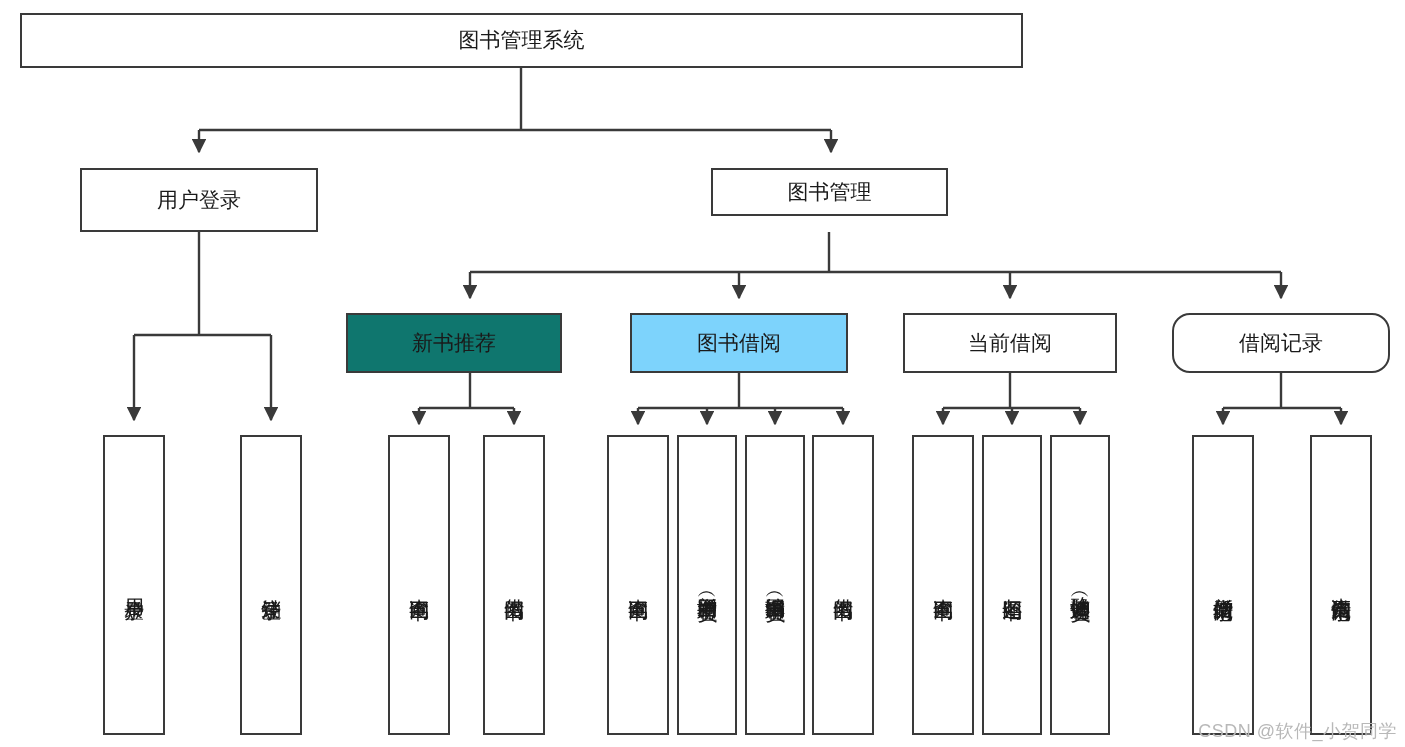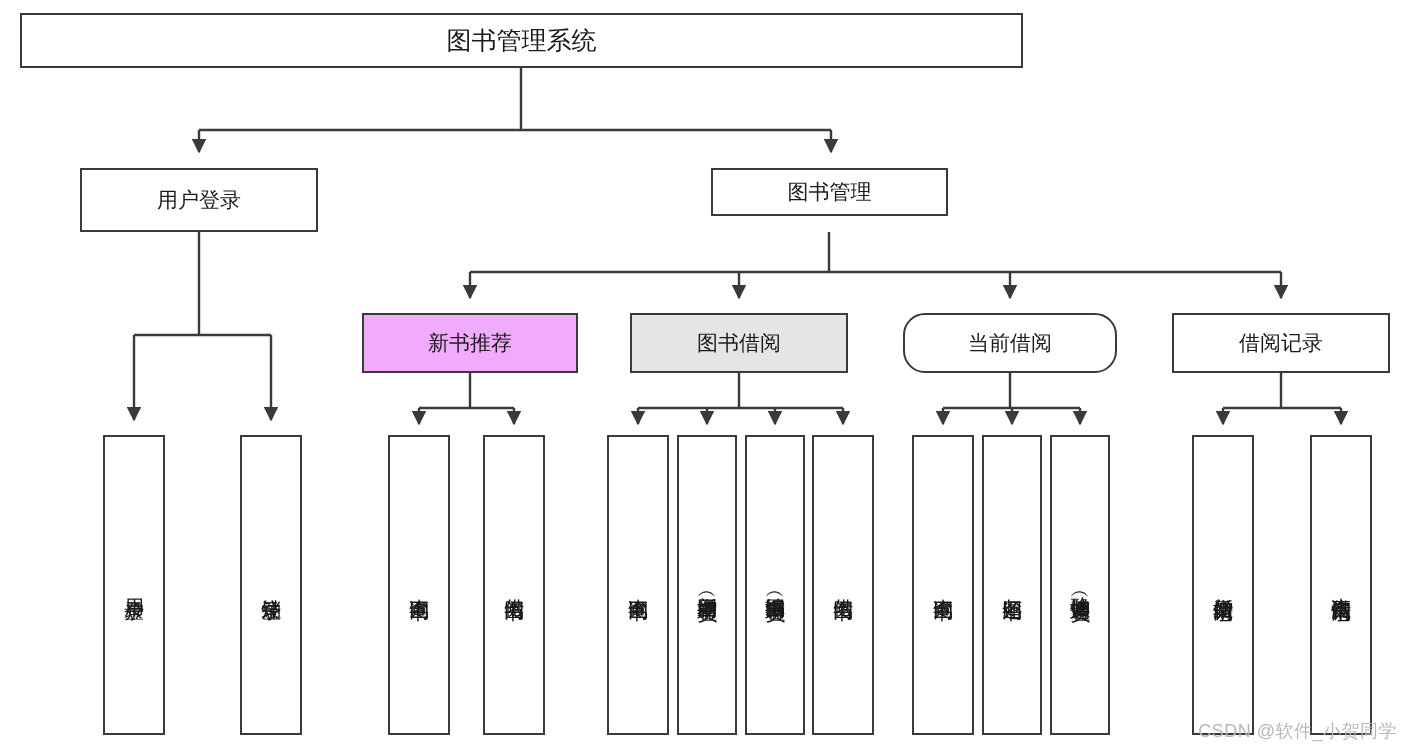--- a/index.html
+++ b/index.html
@@ -28,21 +28,21 @@
   .node {
     position: absolute;
     box-sizing: border-box;
     background: #ffffff;
     border: 2px solid #3a3a3a;
     display: flex;
     align-items: center;
     justify-content: center;
     color: #1a1a1a;
   }
-  .node.root      { font-size: 25px; }
+  .node.root      { font-size: 21px; }
   .node.level2    { font-size: 21px; }
   .node.level3    { font-size: 21px; }
   .node.leaf      { font-size: 20px; }
   .node .label {
     line-height: 1.18;
     text-align: center;
     white-space: pre-line;
   }
   .node.leaf .label {
     writing-mode: vertical-rl;
@@ -120,30 +120,30 @@
     <span class="label">图书管理系统</span>
   </div>
 
   <div class="node level2" style="left: 80px; top: 168px; width: 238px; height: 64px; border-color: rgb(58, 58, 58); background: rgb(255, 255, 255); color: rgb(26, 26, 26);">
     <span class="label">用户登录</span>
   </div>
   <div class="node level2" style="left: 711px; top: 168px; width: 237px; height: 48px; border-color: rgb(58, 58, 58); background: rgb(255, 255, 255); color: rgb(26, 26, 26);">
     <span class="label">图书管理</span>
   </div>
 
-  <div class="node level3" style="left: 362px; top: 313px; width: 216px; height: 60px; border-color: rgb(58, 58, 58); background: #f0abfc; color: rgb(26, 26, 26);">
+  <div class="node level3" style="left: 346px; top: 313px; width: 216px; height: 60px; border-color: rgb(58, 58, 58); background: #0f766e; color: rgb(26, 26, 26);">
     <span class="label">新书推荐</span>
   </div>
-  <div class="node level3" style="left: 630px; top: 313px; width: 218px; height: 60px; border-color: rgb(58, 58, 58); background: #e5e5e5; color: rgb(26, 26, 26);">
+  <div class="node level3" style="left: 630px; top: 313px; width: 218px; height: 60px; border-color: rgb(58, 58, 58); background: #7dd3fc; color: rgb(26, 26, 26);">
     <span class="label">图书借阅</span>
   </div>
-  <div class="node level3" style="left: 903px; top: 313px; width: 214px; height: 60px; border-color: rgb(58, 58, 58); background: rgb(255, 255, 255); color: rgb(26, 26, 26); border-radius: 22px;">
+  <div class="node level3" style="left: 903px; top: 313px; width: 214px; height: 60px; border-color: rgb(58, 58, 58); background: rgb(255, 255, 255); color: rgb(26, 26, 26);">
     <span class="label">当前借阅</span>
   </div>
-  <div class="node level3" style="left: 1172px; top: 313px; width: 218px; height: 60px; border-color: rgb(58, 58, 58); background: rgb(255, 255, 255); color: rgb(26, 26, 26);">
+  <div class="node level3" style="left: 1172px; top: 313px; width: 218px; height: 60px; border-color: rgb(58, 58, 58); background: rgb(255, 255, 255); color: rgb(26, 26, 26); border-radius: 18px;">
     <span class="label">借阅记录</span>
   </div>
 
   <div class="node leaf" style="left: 103px; top: 435px; width: 62px; height: 300px; border-color: rgb(58, 58, 58); background: rgb(255, 255, 255); color: rgb(26, 26, 26);">
     <span class="label">用户登录</span>
   </div>
   <div class="node leaf" style="left: 240px; top: 435px; width: 62px; height: 300px; border-color: rgb(58, 58, 58); background: rgb(255, 255, 255); color: rgb(26, 26, 26);">
     <span class="label">注销登录</span>
   </div>
   <div class="node leaf" style="left: 388px; top: 435px; width: 62px; height: 300px; border-color: rgb(58, 58, 58); background: rgb(255, 255, 255); color: rgb(26, 26, 26);">

